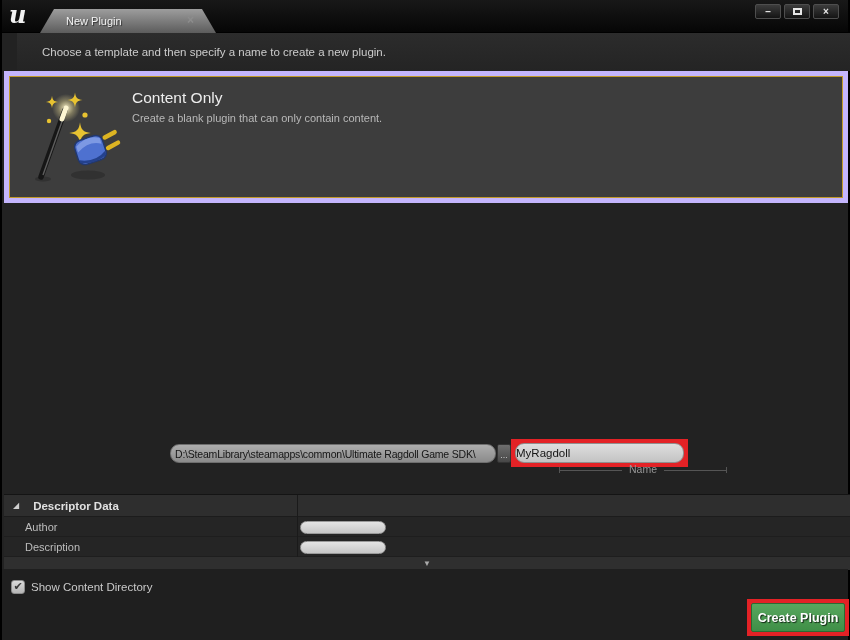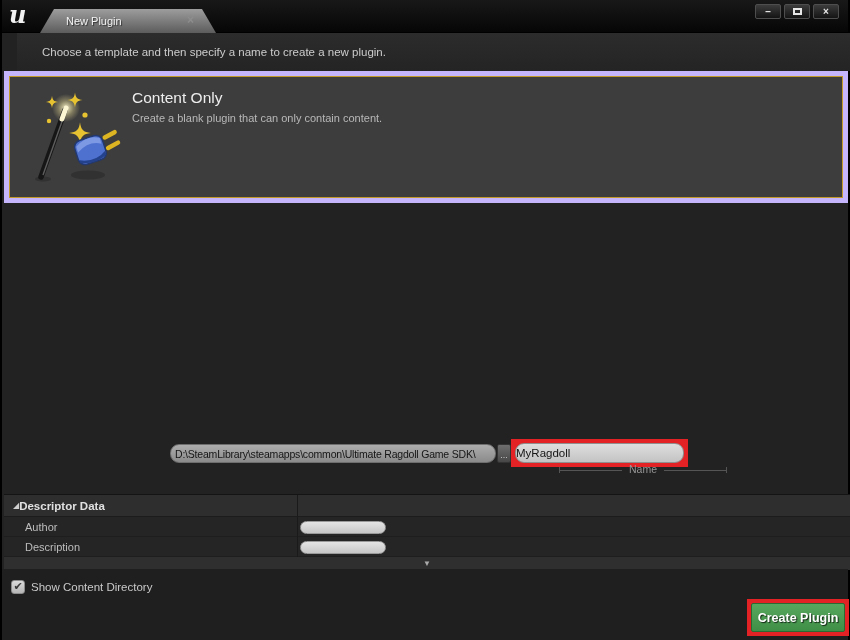--- a/index.html
+++ b/index.html
@@ -60,21 +60,21 @@
   .field-label .tick { width:1px; height:6px; background:#555; }
   .field-label .txt { padding:0 7px; position:relative; top:-1px; }
   .folder-label { left:168px; top:464px; width:342px; }
   .name-label { left:513px; top:464px; width:168px;margin-left:44px; }
 
   
   .descriptor { position:absolute; left:2px; top:494px; width:846px; height:75px; border-top:1px solid #141414; }
   .desc-header { position:absolute; left:0; top:0; width:100%; height:22px; background:#2e2e2e;
                  border-bottom:1px solid #1c1c1c; display:flex; align-items:center; }
   .expander-glyph { color:#cfcfcf; font-size:8px; margin-left:9px; }
-  .desc-header-title { color:#e0e0e0; font-size:11.5px; font-weight:bold; margin-left:0; }
+  .desc-header-title { color:#e0e0e0; font-size:11.5px; font-weight:bold; margin-left:14px; }
   .desc-row { position:absolute; left:0; width:100%; height:20px; background:#252525;
               border-bottom:1px solid #1e1e1e; display:flex; align-items:center; }
   .desc-row-1 { top:22px; } .desc-row-2 { top:42px; }
   .desc-row-label { color:#bdbdbd; font-size:11px; margin-left:21px; }
   .v-divider { position:absolute; left:293px; top:0; width:1px; height:62px; background:#1a1a1a; }
   .mini-field { position:absolute; width:86px; height:13px; border-radius:7px;
                 background:linear-gradient(180deg,#e4e4e4,#c7c7c7); border:1px solid #9a9a9a;
                 left:298px; }
   .mini-field-1 { top:521px; } .mini-field-2 { top:541px; }
   .expander-row { position:absolute; left:0; top:62px; width:100%; height:13px; background:#2f2f2f;

